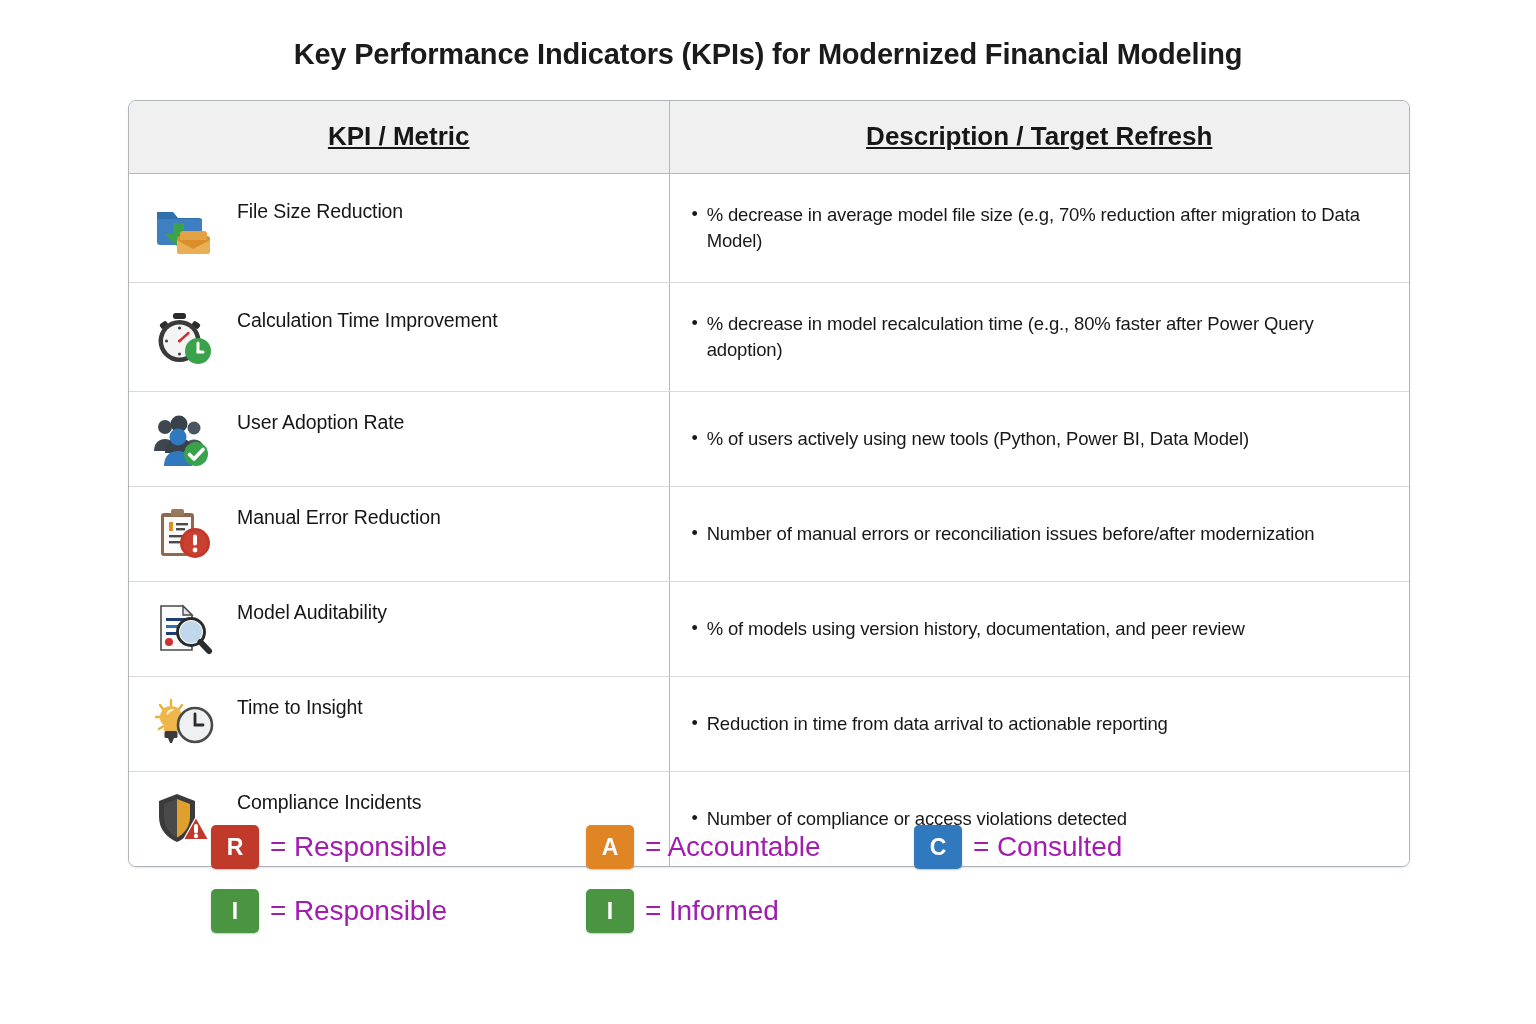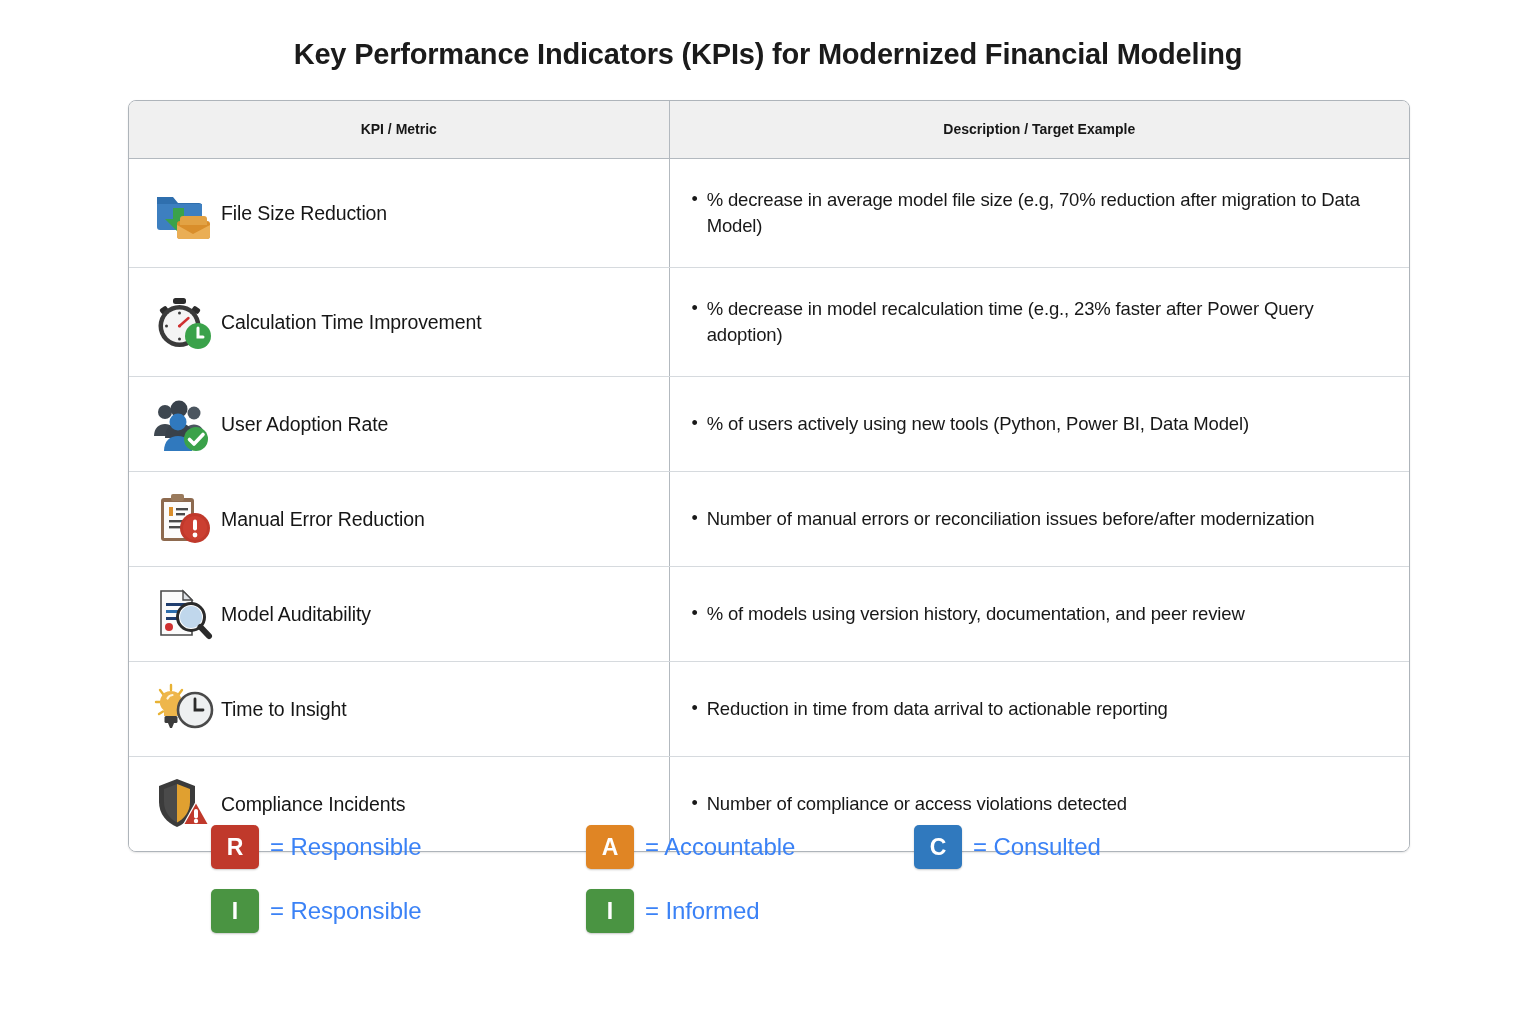--- a/index.html
+++ b/index.html
@@ -48,47 +48,48 @@
   table.kpi {
     width: 100%;
     border-collapse: collapse;
     table-layout: fixed;
   }
   table.kpi col.c1 { width: 540px; }
   table.kpi col.c2 { width: 740px; }
 
   thead th {
     background: #f0f0f0;
-    font-size: 14px;
+    font-size: 26px;
     font-weight: bold;
     color: #171717;
     padding: 20px 10px 21px;
     text-align: center;
     border-bottom: 1.5px solid #b3b9bf;
+    text-decoration: underline;
   }
   thead th.col-left { border-right: 1.5px solid #b3b9bf; }
 
   tbody td {
     border-bottom: 1px solid #d6dade;
     vertical-align: middle;
     background: #fff;
   }
   tbody tr:last-child td { border-bottom: none; }
   td.metric {
     border-right: 1.5px solid #b3b9bf;
     padding: 0 14px 0 24px;
   }
   td.desc {
     padding: 10px 26px 10px 22px;
   }
 
   .metric-inner {
     display: flex;
-    align-items: center;
-    gap: 6px;
+    align-items: flex-start;
+    gap: 22px;
   }
   .icon-box {
     width: 62px;
     height: 56px;
     flex: 0 0 62px;
     position: relative;
   }
   .icon-box svg { display: block; width: 62px; height: 56px; }
 
   .metric-label {
@@ -143,43 +144,43 @@
     border-radius: 5px;
     color: #ffffff;
     font-size: 23px;
     font-weight: bold;
     display: flex;
     align-items: center;
     justify-content: center;
     box-shadow: 0 1px 2px rgba(0,0,0,0.22);
   }
   .legend-text {
-    font-size: 24px;
-    color: #3b82f6;
+    font-size: 28px;
+    color: #a21caf;
     letter-spacing: -0.1px;
     white-space: nowrap;
   }
 </style>
 </head>
 <body>
 
 <div class="page">
 
   <div class="title">Key Performance Indicators (KPIs) for Modernized Financial Modeling</div>
 
   <div class="table-wrap">
     <table class="kpi">
       <colgroup>
           <col class="c1">
           <col class="c2">
         </colgroup>
       <thead>
         <tr>
           <th class="col-left">KPI / Metric</th>
-          <th>Description / Target Example</th>
+          <th>Description / Target Refresh</th>
         </tr>
       </thead>
       <tbody>
 
         <tr class="r-tall">
           <td class="metric">
             <div class="metric-inner">
               <span class="icon-box">
                 <svg viewBox="0 0 62 56">
                   <path d="M4 12h16l5 6h21a3 3 0 0 1 3 3v4H4z" fill="#2f6fae"></path>
@@ -220,21 +221,21 @@
                   <circle cx="45" cy="42" r="13" fill="#3aa24a"></circle>
                   <path d="M45 34v9h5" stroke="#ffffff" stroke-width="3" stroke-linecap="round" fill="none"></path>
                 </svg>
               </span>
               <span class="metric-label">Calculation Time Improvement</span>
             </div>
           </td>
           <td class="desc">
             <div class="desc-line">
               <span class="bullet">•</span>
-              <span>% decrease in model recalculation time (e.g., 23% faster after Power Query adoption)</span>
+              <span>% decrease in model recalculation time (e.g., 80% faster after Power Query adoption)</span>
             </div>
           </td>
         </tr>
 
         <tr class="r-short">
           <td class="metric">
             <div class="metric-inner">
               <span class="icon-box">
                 <svg viewBox="0 0 62 56">
                   <circle cx="12" cy="16" r="7" fill="#3e4750"></circle>

